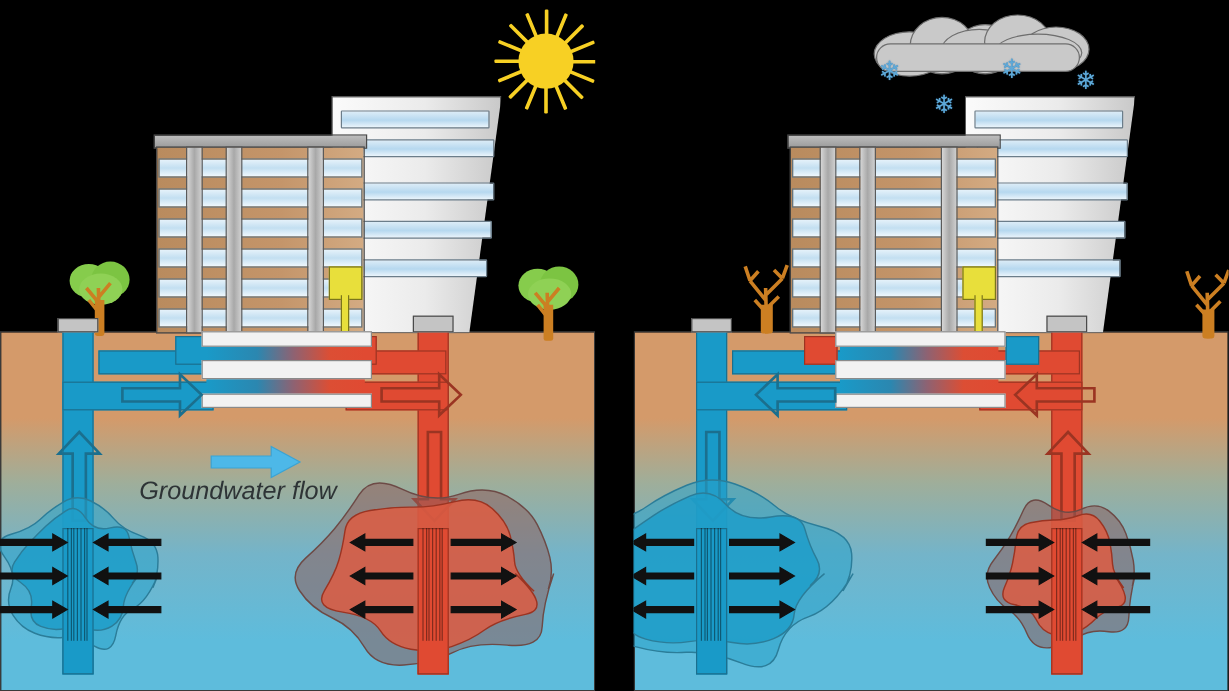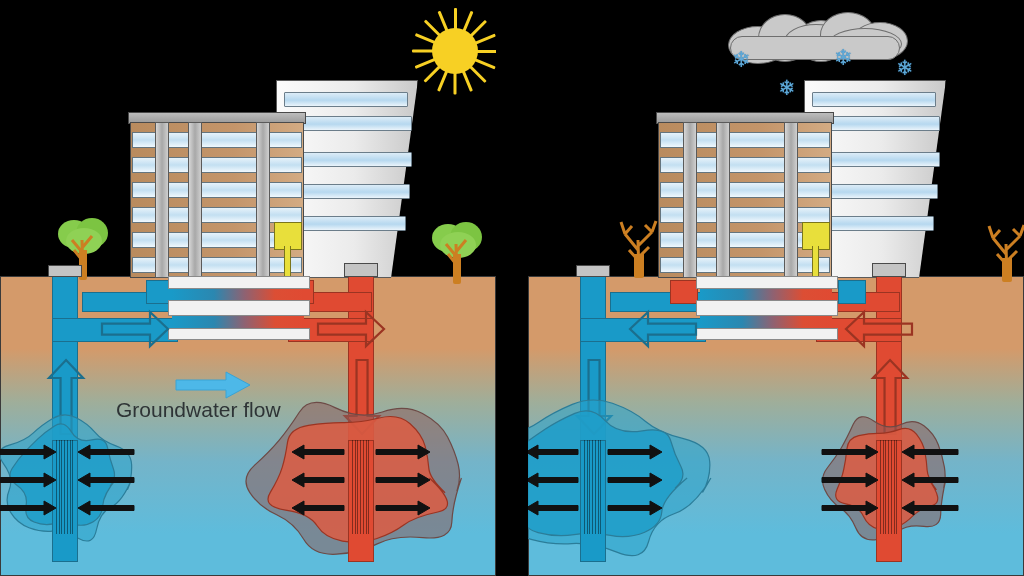--- a/index.html
+++ b/index.html
@@ -50,21 +50,21 @@
   .pb{background:#199ac8;border:1px solid #1b6f8e;}
   .pr{background:#e04a32;border:1px solid #9b3422;}
   .wcap{position:absolute;background:#c4c4c4;border:1px solid #4a4a4a;}
   .screen{position:absolute;}
   .screen i{position:absolute;top:0;bottom:0;width:1px;background:rgba(0,0,0,.42);}
   
   .hp{position:absolute;}
   .hpband{position:absolute;background:#f2f2f2;border:1px solid #8a8a8a;}
   .gradpipe{position:absolute;background:linear-gradient(to right,#199ac8 0%,#2b87b0 32%,#8e6272 55%,#dc4e34 78%,#e04a32 100%);
             border-top:1px solid #555;border-bottom:1px solid #555;}
-  .gwlabel{position:absolute;color:#2e3436;font-size:21px;white-space:nowrap;}
+  .gwlabel{position:absolute;color:#2e3436;font-size:21px;white-space:nowrap;font-style:italic;}
 </style>
 </head>
 <body>
 
 <div class="stage">
 
   <div class="panel left">
     <div class="sky"></div>
     <div class="ground"></div>
     <div class="scene" id="scene-left">

